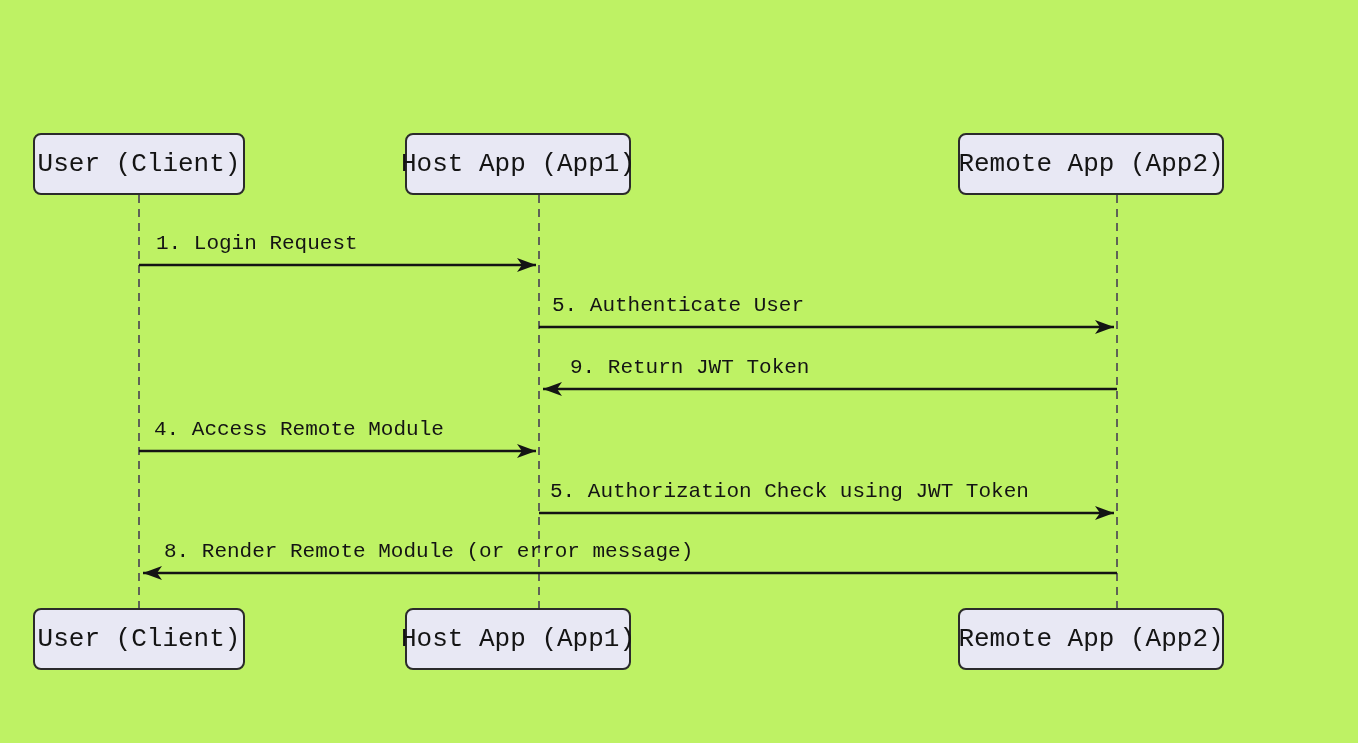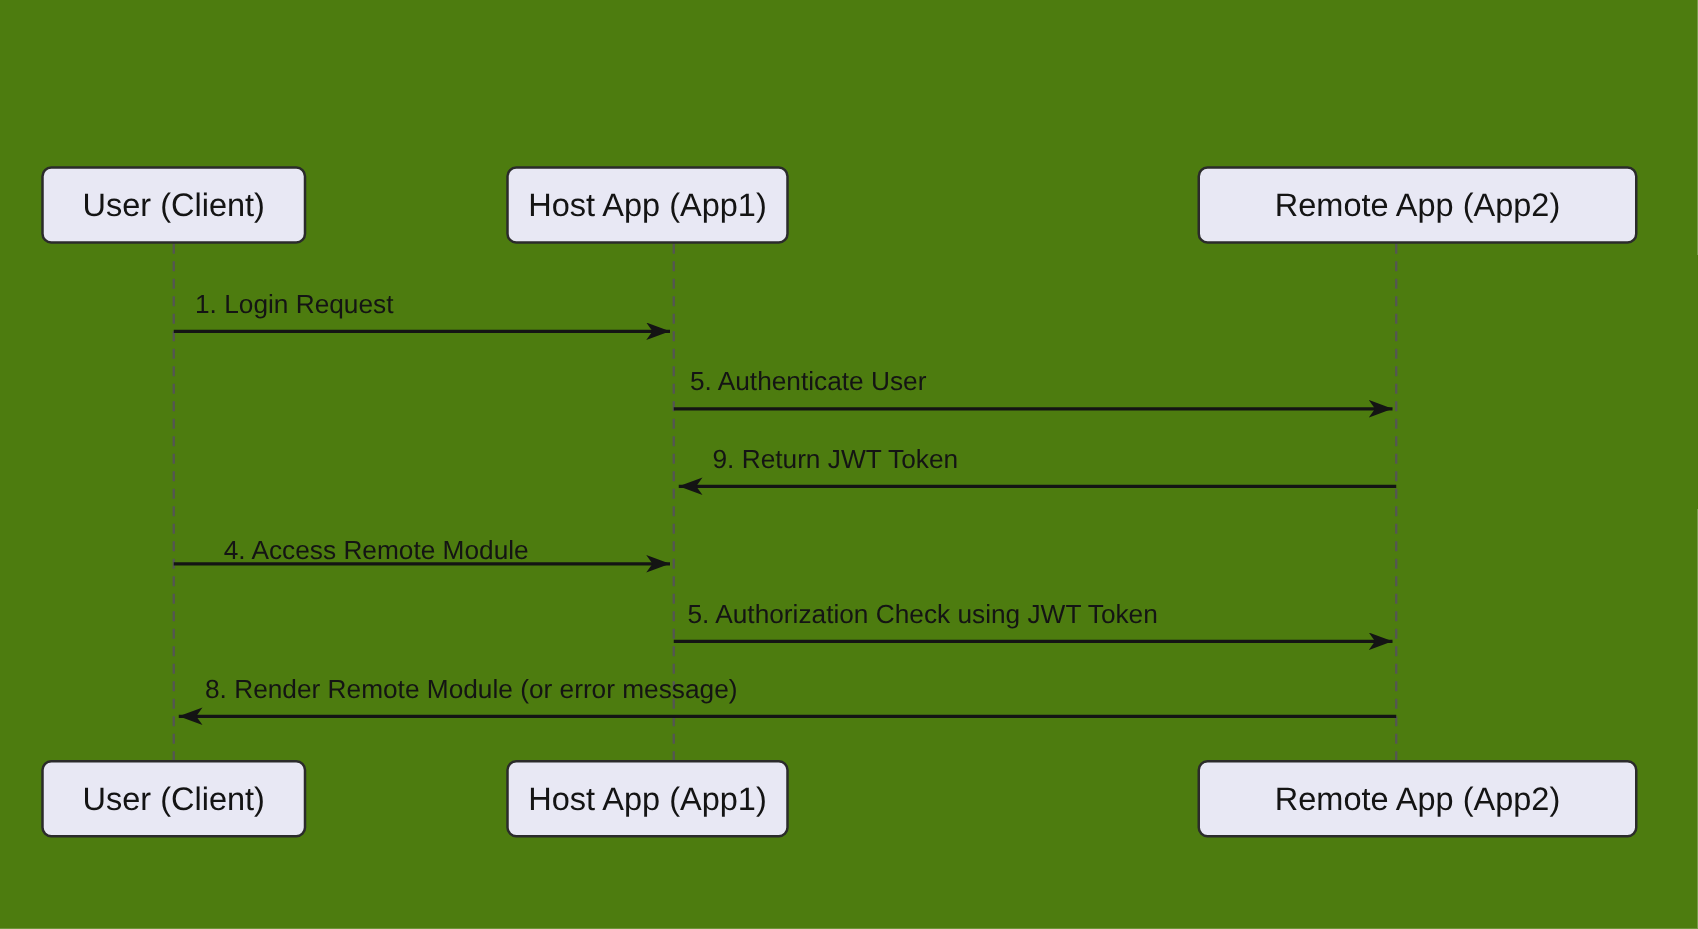--- a/index.html
+++ b/index.html
@@ -1,53 +1,53 @@
 <!DOCTYPE html>
 <html><head>
 <meta charset="utf-8">
 <style>
   html, body { margin: 0; padding: 0; }
   .stage {
     position: relative;
     width: 1358px;
     height: 743px;
-    background: #4d7c0f;
-    font-family: Liberation Sans, sans-serif;
+    background: #bef264;
+    font-family: Liberation Mono, monospace;
     overflow: hidden;
   }
   .actor {
     position: absolute;
     height: 62px;
     background: #e8e8f4;
     border: 2px solid #2b2b2b;
     border-radius: 8px;
     display: flex;
     align-items: center;
     justify-content: center;
     font-size: 26px;
     color: #141414;
     box-sizing: border-box;
     white-space: nowrap;
   }
   .a1 { left: 33px;  width: 212px; }
   .a2 { left: 405px; width: 226px; }
-  .a3 { left: 958px; width: 352px; }
+  .a3 { left: 958px; width: 266px; }
   .row-top    { top: 133px; }
   .row-bottom { top: 608px; }
   .msg {
     position: absolute;
     font-size: 21px;
     line-height: 30px;
     color: #141414;
     white-space: nowrap;
   }
   .m1 { left: 156px; top: 229px; }
   .m2 { left: 552px; top: 291px; }
   .m3 { left: 570px; top: 353px; }
-  .m4 { left: 154px; top: 426px; margin-left: 25px; }
+  .m4 { left: 154px; top: 415px; }
   .m5 { left: 550px; top: 477px; text-align: center; }
   .m6 { left: 164px; top: 537px; }
   svg.overlay {
     position: absolute;
     left: 0; top: 0;
     width: 1358px;
     height: 743px;
     pointer-events: none;
   }
 </style>

